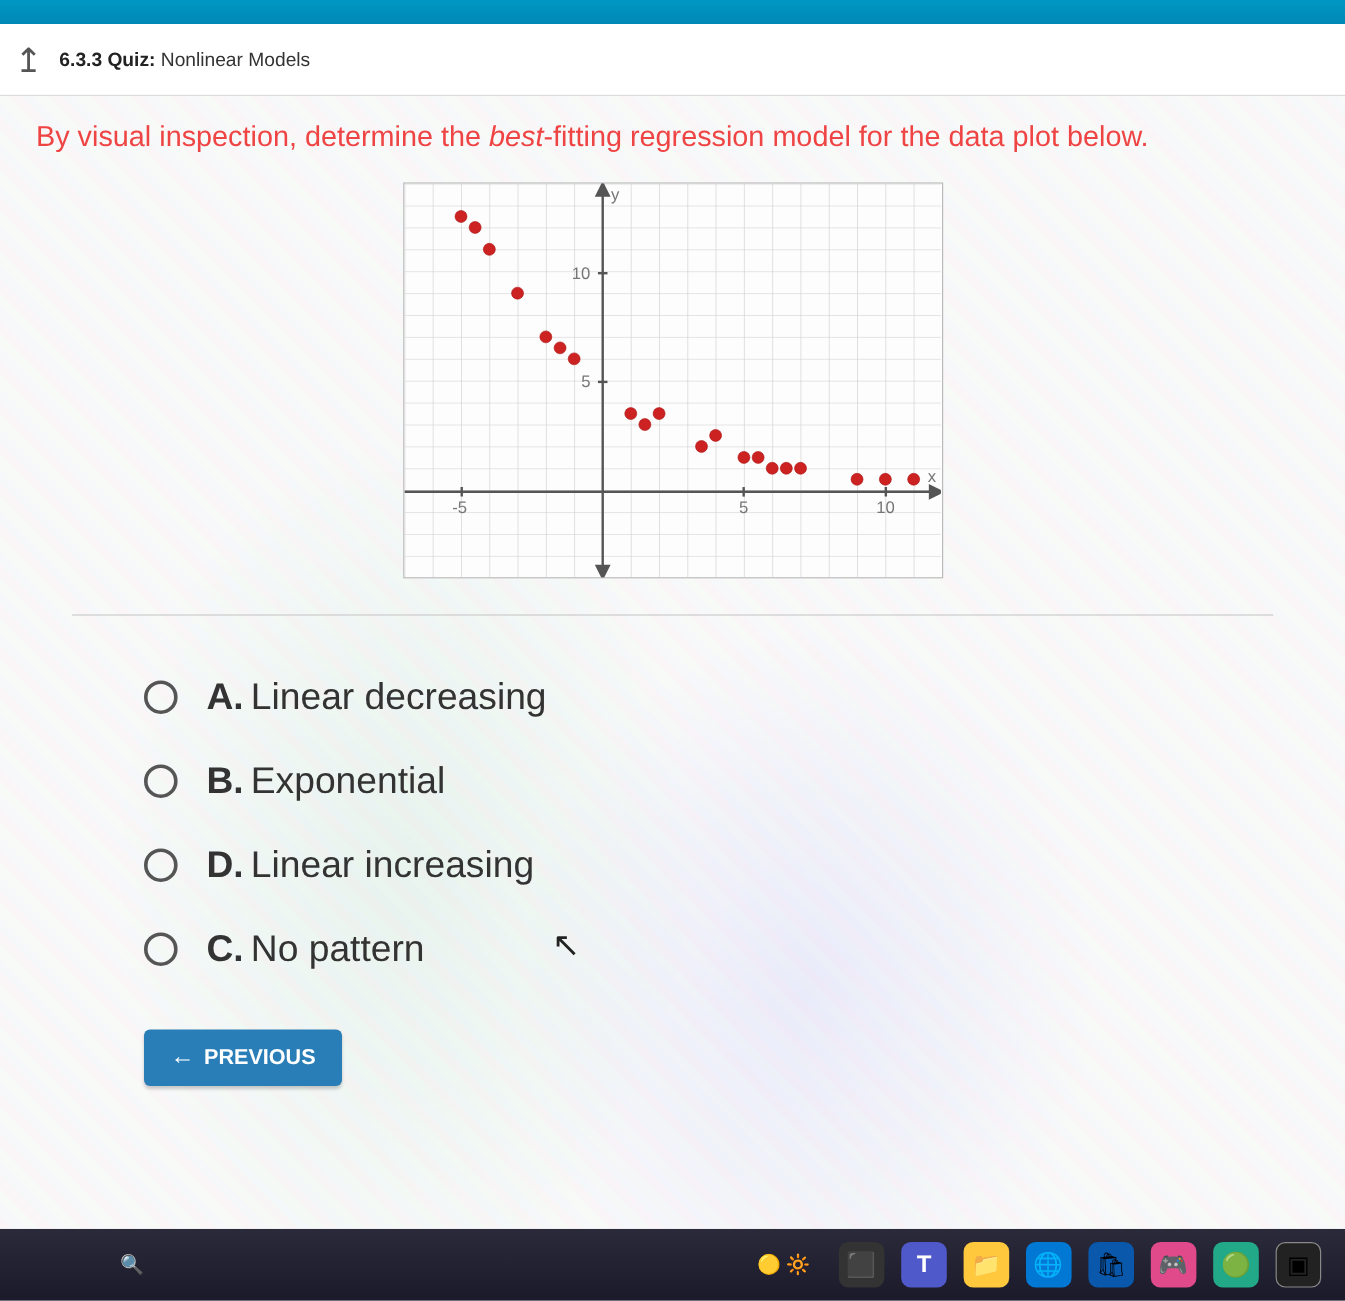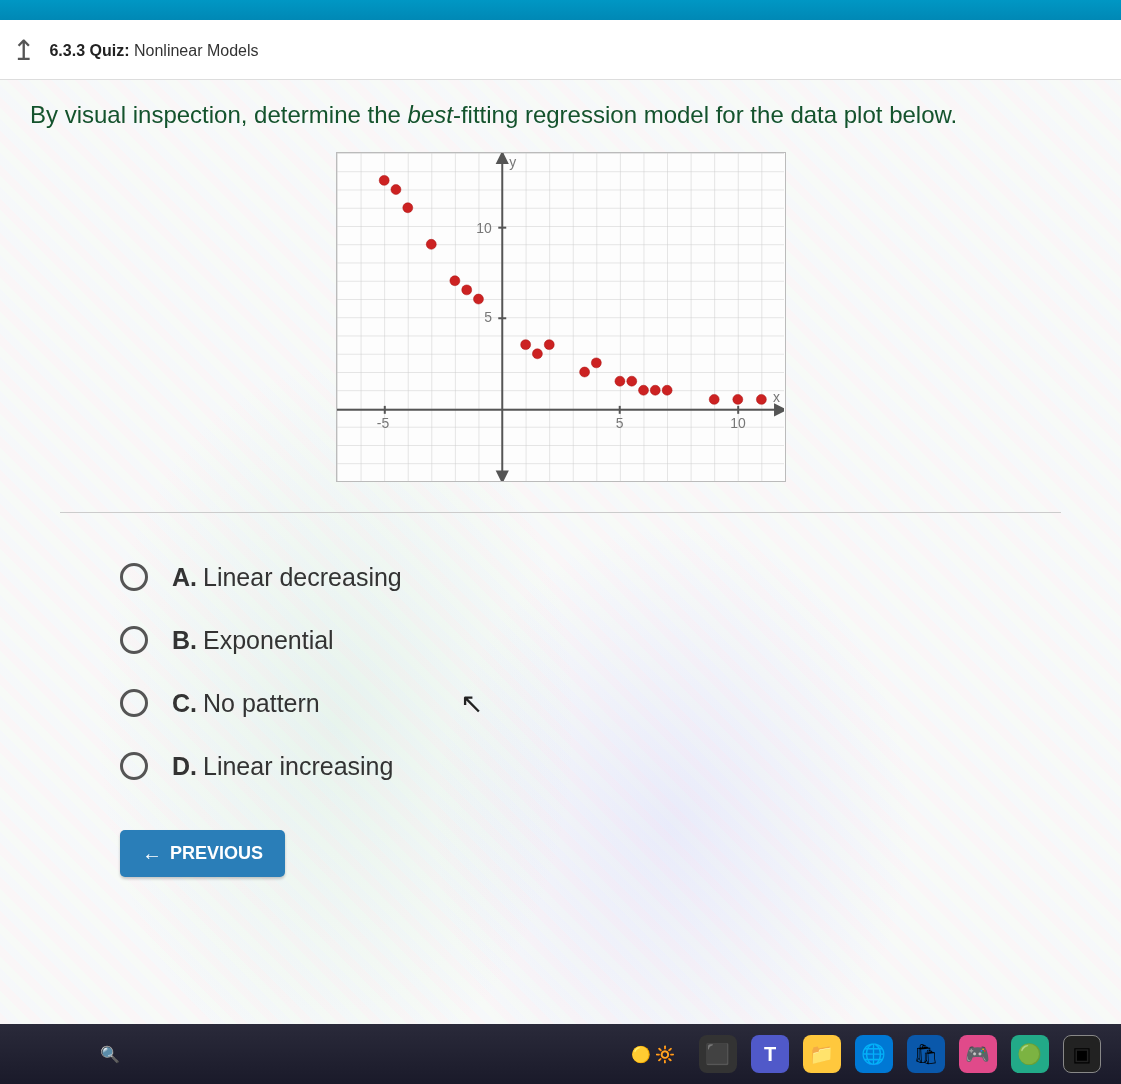--- a/index.html
+++ b/index.html
@@ -46,21 +46,21 @@
 }
 .quiz-label { font-size: 16px; color: #333; }
 .quiz-label b { font-weight: 700; color: #222; }
 .question-block {
   padding: 18px 30px 10px 30px;
   position: relative;
   z-index: 2;
 }
 .question-text {
   font-size: 24px;
-  color: #14532d;
+  color: #ef4444;
   line-height: 1.4;
   margin-bottom: 20px;
 }
 .question-text em { font-style: italic; }
 .chart-wrap {
   display: flex;
   justify-content: center;
   margin: 10px 0 30px 0;
 }
 .chart-box {
@@ -83,21 +83,21 @@
   margin-bottom: 34px;
   cursor: pointer;
 }
 .radio {
   width: 28px;
   height: 28px;
   border: 3px solid #555;
   border-radius: 50%;
   margin-right: 24px;
 }
-.answer-text { font-size: 25px; color: #333; }
+.answer-text { font-size: 31px; color: #333; }
 .answer-text b { font-weight: 700; margin-right: 6px; }
 .divider { height: 1px; background: #ccc; margin: 0 30px 20px 30px; }
 .prev-btn {
   display: inline-flex;
   align-items: center;
   background: #2a7eb8;
   color: #fff;
   font-size: 18px;
   font-weight: 600;
   padding: 12px 22px;
@@ -221,28 +221,28 @@
 
     <div class="answers">
       <div class="answer-row">
         <div class="radio"></div>
         <div class="answer-text"><b>A.</b><span>Linear decreasing</span></div>
       </div>
       <div class="answer-row">
         <div class="radio"></div>
         <div class="answer-text"><b>B.</b><span>Exponential</span></div>
       </div>
+      <div class="answer-row">
+        <div class="radio"></div>
+        <div class="answer-text"><b>D.</b><span>Linear increasing</span></div>
+      </div>
       <div class="answer-row" style="position:relative">
         <div class="radio"></div>
         <div class="answer-text"><b>C.</b><span>No pattern</span></div>
         <span class="cursor-icon" style="left:340px; top:-2px;">↖</span>
-      </div>
-      <div class="answer-row">
-        <div class="radio"></div>
-        <div class="answer-text"><b>D.</b><span>Linear increasing</span></div>
       </div>
     </div>
 
     <div class="prev-btn">
       <span class="arrow">←</span>
       <span>PREVIOUS</span>
     </div>
   </div>
 </div>
 

